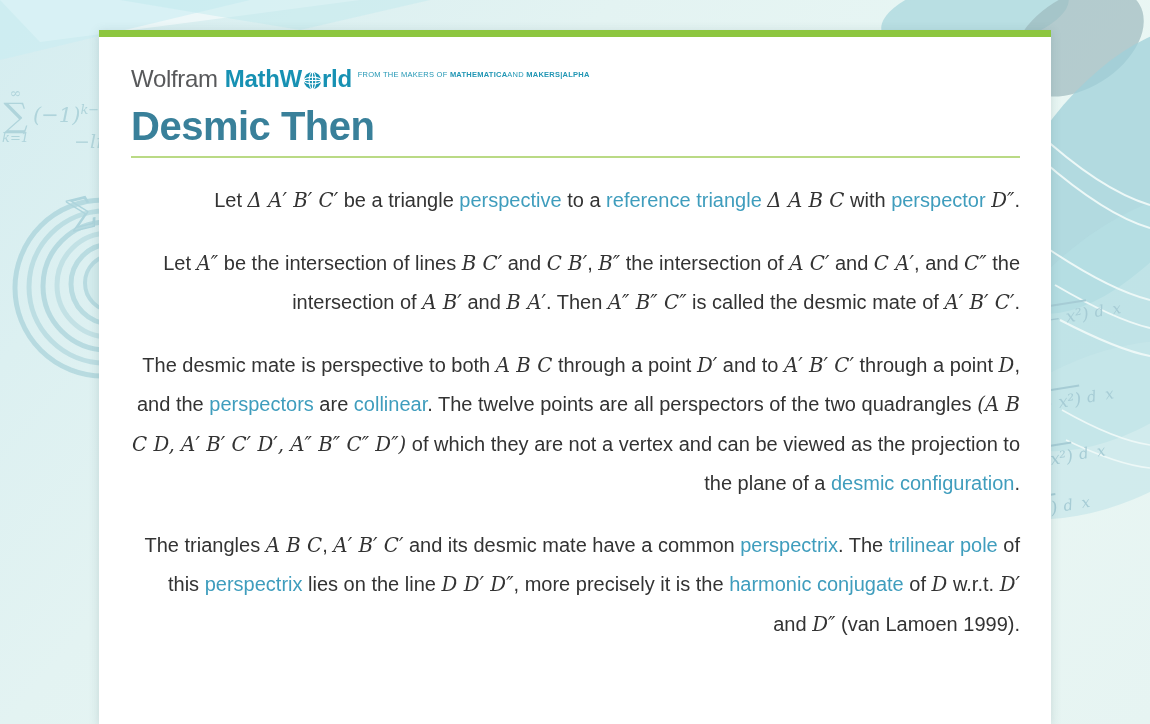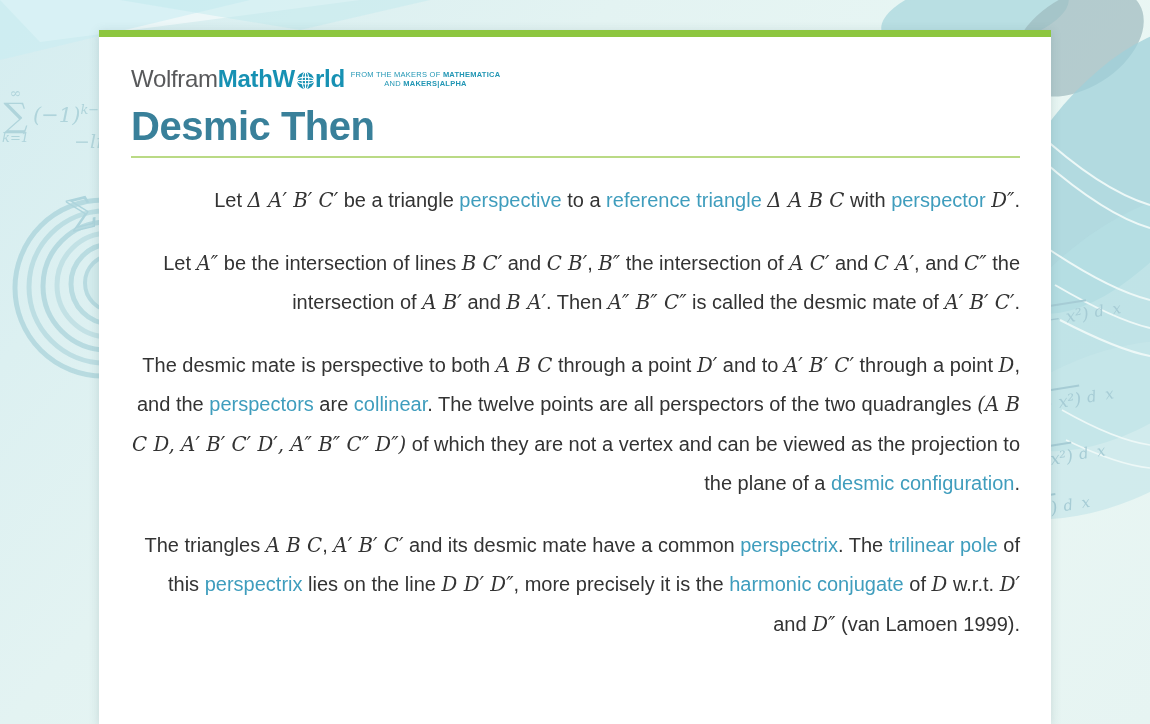--- a/index.html
+++ b/index.html
@@ -35,23 +35,23 @@
   .card {
     position:absolute; left:99px; top:30px; width:952px; height:694px;
     background:#ffffff; z-index:1;
     box-shadow:0 2px 10px rgba(50,90,95,0.18);
   }
   .greenbar { height:7px; width:100%; background:#8dc63f; }
   .content { padding:28px 31px 0 32px; }
   
   .logo-row { display:flex; align-items:flex-start; height:30px; cursor:pointer; }
   .logo-wolfram { font-size:24px; font-weight:500; color:#58595b; letter-spacing:-0.3px; }
-  .logo-mathworld { font-size:24px; font-weight:700; color:#1791b3; letter-spacing:-0.3px; display:inline-flex; align-items:center;}
+  .logo-mathworld { font-size:24px; font-weight:700; color:#1791b3; letter-spacing:-0.3px; margin-left:7px; display:inline-flex; align-items:center;}
   .globe { margin:3px 0 0 1px; }
-  .tagline { display:flex; flex-direction:column; justify-content:center; margin:5px 8px 0 6px; font-size:7.5px; line-height:9px; color:#2196b4; letter-spacing:0.25px; font-weight:400;text-align:center;}
+  .tagline { display:flex; justify-content:center; margin:5px 8px 0 6px; font-size:7.5px; line-height:9px; color:#2196b4; letter-spacing:0.25px; font-weight:400;}
   .tagline b { font-weight:700; }
   
   h1 { font-size:40px; font-weight:600; color:#39809a; letter-spacing:-0.5px; margin:8px 0 0 0; line-height:46px;}
   hr { border:none; border-top:2px solid #bada85; margin:7px 0 0 0; }
   
   .article p {
     width:889px; font-size:20px; line-height:38.5px; color:#333333;
     margin-top:23px; font-weight:400;text-align:right;
   }
   .lnk { color:#3f9dbd; cursor:pointer; }

